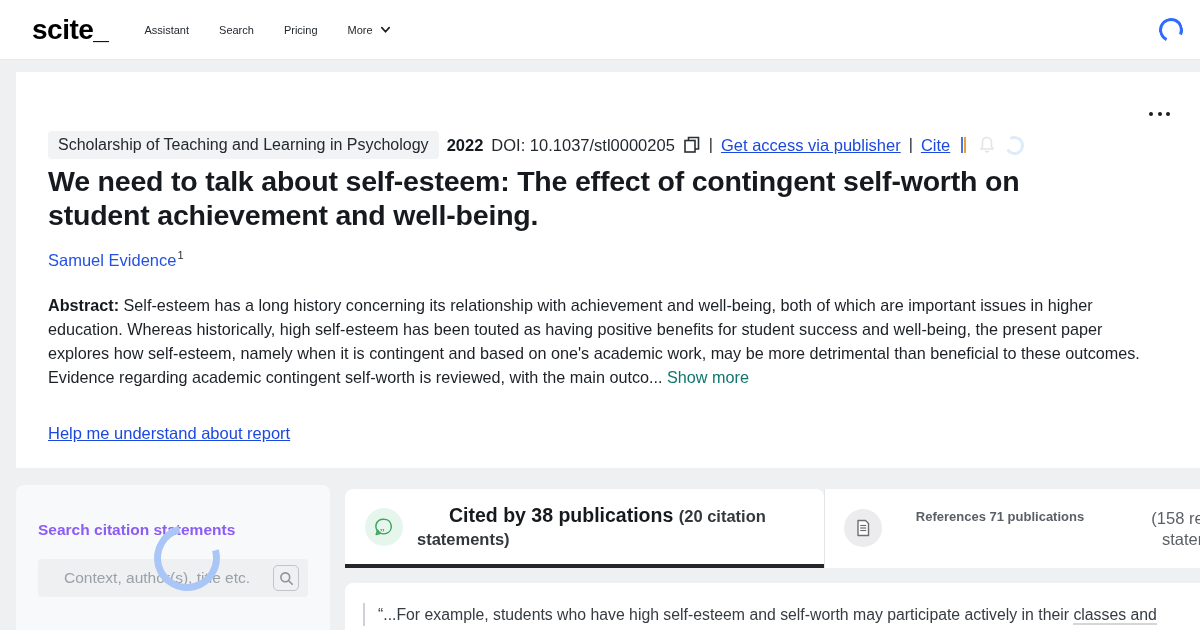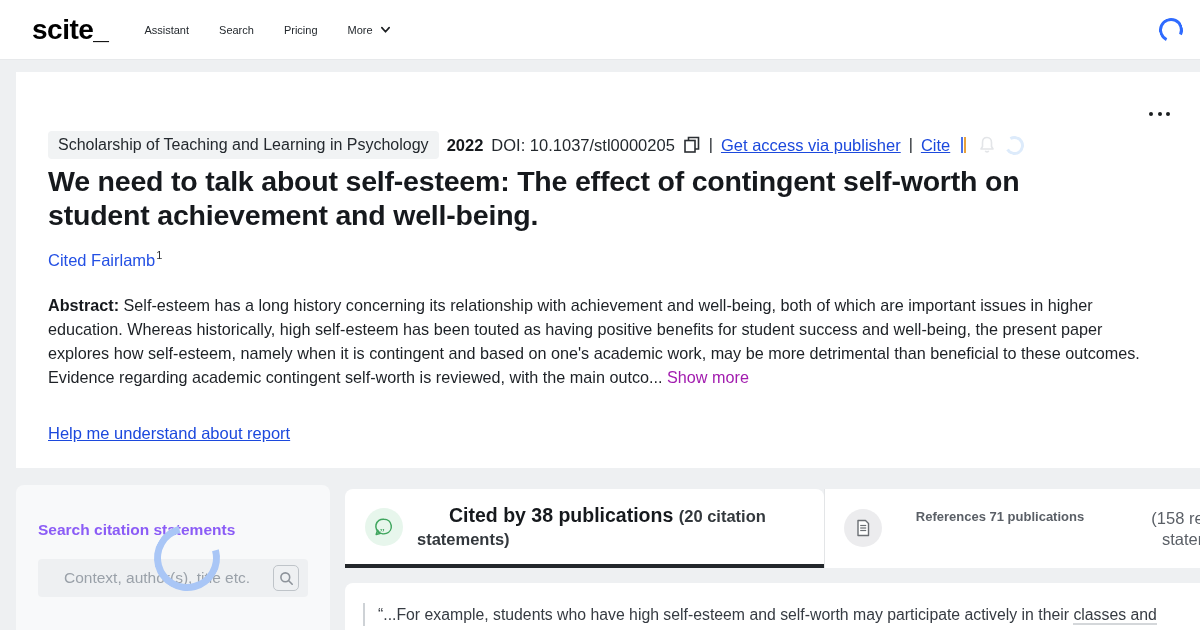--- a/index.html
+++ b/index.html
@@ -76,21 +76,21 @@
   }
   .author-row { position:absolute; left:32px; top:177px; font-size:16.5px; }
   .author-link { color:#2450e4; text-decoration:none; }
   .author-sup { font-size:11px; color:#2b2f33; vertical-align:super; margin-left:1px; }
 
   .abstract {
     position:absolute; left:32px; top:221px; width:1118px;
     font-size:16.2px; line-height:24px; color:#1d2126;
   }
   .abstract b { color:#16191d; }
-  .show-more { color:#a21caf; text-decoration:none; }
+  .show-more { color:#0f766e; text-decoration:none; }
 
   .help-link {
     position:absolute; left:32px; top:352px;
     font-size:16.5px; color:#1c49dd;
   }
 
   
   .search-panel {
     position:absolute; left:16px; top:485px; width:314px; height:160px;
     background:#f8f9fa; border-radius:8px;
@@ -221,21 +221,21 @@
 
   <div class="dots-menu">
       <i></i>
       <i></i>
       <i></i>
     </div>
 
   <h1 class="paper-title">We need to talk about self-esteem: The effect of contingent self-worth on student achievement and well-being.</h1>
 
   <div class="author-row">
-    <a class="author-link">Cited Fairlamb</a><sup class="author-sup">1</sup>
+    <a class="author-link">Samuel Evidence</a><sup class="author-sup">1</sup>
   </div>
 
   <p class="abstract">
     <b>Abstract:</b><span> Self-esteem has a long history concerning its relationship with achievement and well-being, both of which are important issues in higher education. Whereas historically, high self-esteem has been touted as having positive benefits for student success and well-being, the present paper explores how self-esteem, namely when it is contingent and based on one's academic work, may be more detrimental than beneficial to these outcomes. Evidence regarding academic contingent self-worth is reviewed, with the main outco...</span>
     <a class="show-more">Show more</a>
   </p>
 
   <a class="help-link">Help me understand about report</a>
 </section>
 

